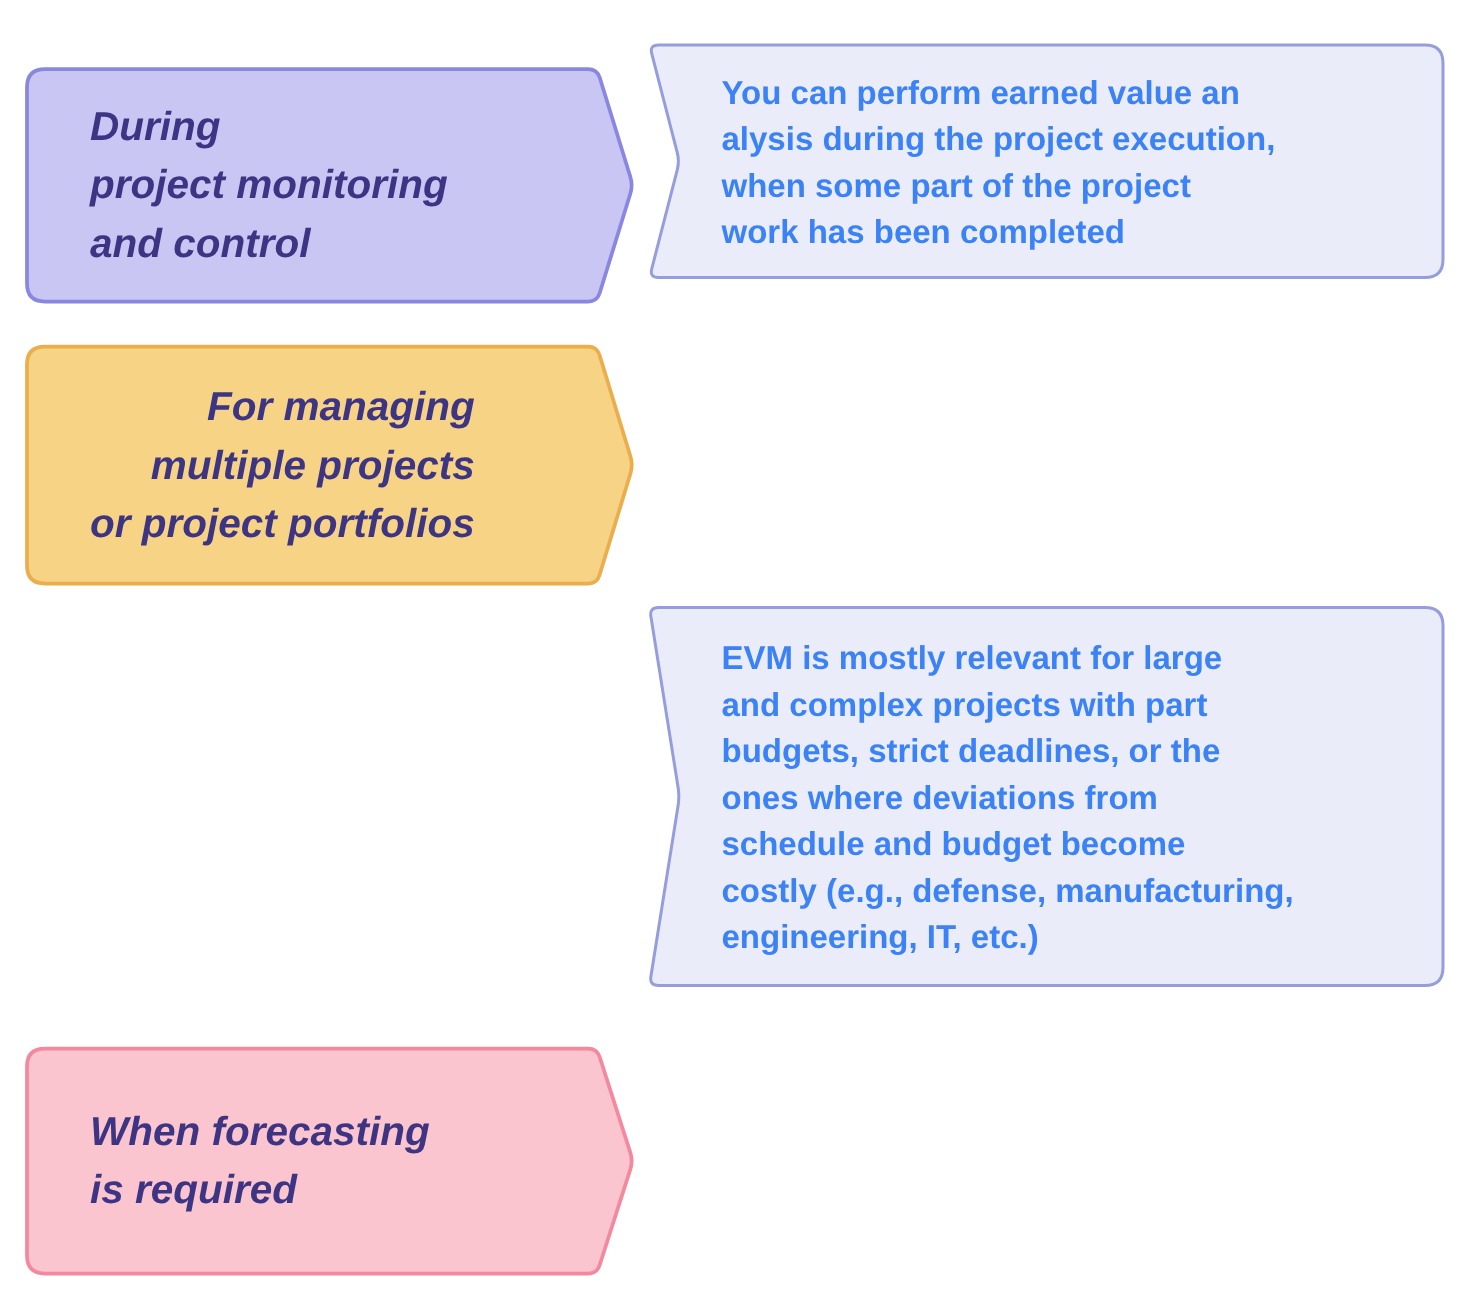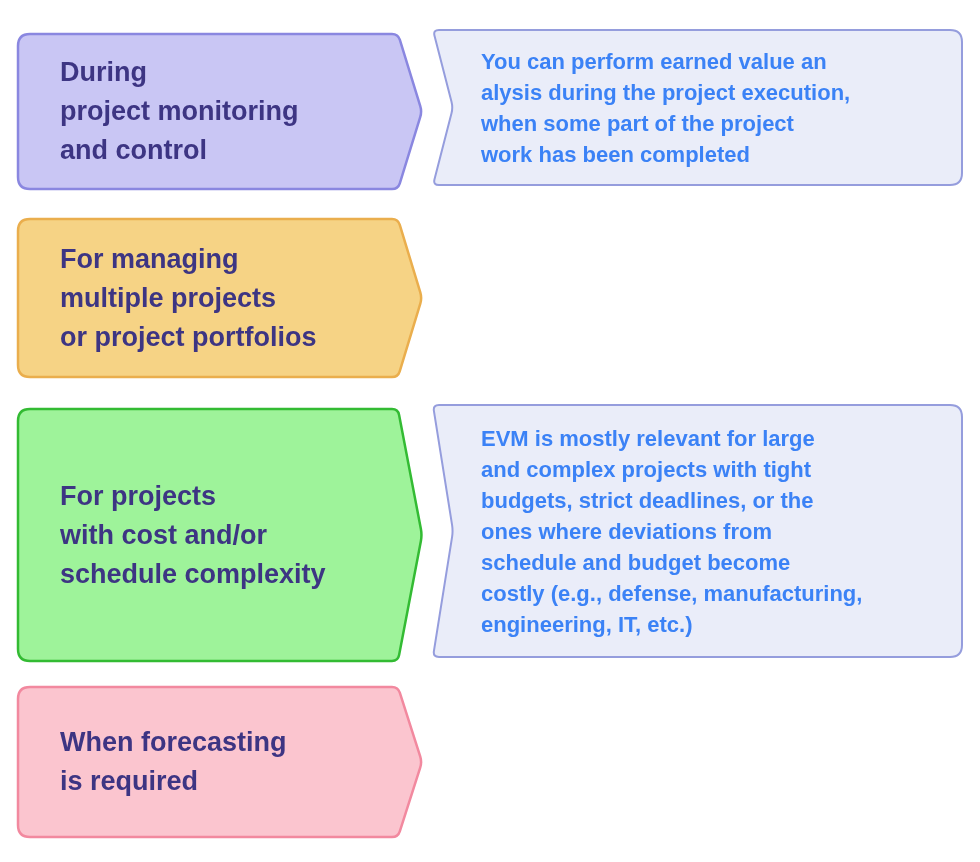--- a/index.html
+++ b/index.html
@@ -6,25 +6,25 @@
   body {
     width: 980px;
     height: 862px;
     position: relative;
     background: #ffffff;
     font-family: "Liberation Sans", sans-serif;
     overflow: hidden;
   }
   .row { position: absolute; left: 0; width: 980px; }
   .row-1 { top: 30px;  height: 155px; }
-  .row-2 { top: 215px; height: 158px; }
+  .row-2 { top: 215px; height: 158px; text-align: right; }
   .row-3 { top: 405px; height: 252px; }
   .row-4 { top: 683px; height: 150px; }
 
-  .label-wrap  { position: absolute; left: 18px;  top: 4px; width: 404px; height: 100%; }
+  .label-wrap  { position: absolute; left: 18px;  top: 16px; width: 404px; height: 100%; font-style: italic; }
   .detail-wrap { position: absolute; left: 433px; top: 0; width: 529px; height: 100%; }
 
   .shape-svg { position: absolute; left: 0; top: 0; overflow: visible; display: block; }
 
   .label-text {
     position: absolute; inset: 0;
     display: flex; align-items: center;
     padding-left: 42px; padding-right: 40px;
     box-sizing: border-box;
     font-size: 27px; font-weight: bold;
@@ -71,34 +71,26 @@
     <svg class="shape-svg" width="404" height="158" viewBox="0 0 404 158">
       <path stroke-width="2.5" stroke-linejoin="round" d="M 12,0 L 374,0 Q 380,0 381.7,5.7 L 402.3,73.3 Q 404,79 402.3,84.7 L 381.7,152.3 Q 380,158 374,158 L 12,158 Q 0,158 0,146 L 0,12 Q 0,0 12,0 Z" fill="#f6d385" stroke="#eaae4d"></path>
     </svg>
     <div class="label-text">For managing
 multiple projects
 or project portfolios</div>
   </div>
 </div>
 
 <div class="row row-3">
-  <div class="label-wrap">
-    <svg class="shape-svg" width="404" height="252" viewBox="0 0 404 252">
-      <path stroke-width="2.5" stroke-linejoin="round" d="M 12,0 L 374,0 Q 380,0 381.1,5.9 L 402.9,120.1 Q 404,126 402.9,131.9 L 381.1,246.1 Q 380,252 374,252 L 12,252 Q 0,252 0,240 L 0,12 Q 0,0 12,0 Z" fill="#9ef39a" stroke="#33bb33"></path>
-    </svg>
-    <div class="label-text">For projects
-with cost and/or
-schedule complexity</div>
-  </div>
   <div class="detail-wrap">
     <svg class="shape-svg" width="529" height="252" viewBox="0 0 529 252">
       <path stroke-width="2" stroke-linejoin="round" d="M 6,0 L 517,0 Q 529,0 529,12 L 529,240 Q 529,252 517,252 L 6,252 Q 0,252 0.9,246.1 L 19.1,131.9 Q 20,126 19.1,120.1 L 0.9,5.9 Q 0,0 6,0 Z" fill="#eaedf9" stroke="#959ddd"></path>
     </svg>
     <div class="detail-text">EVM is mostly relevant for large
-and complex projects with tight
+and complex projects with part
 budgets, strict deadlines, or the
 ones where deviations from
 schedule and budget become
 costly (e.g., defense, manufacturing,
 engineering, IT, etc.)</div>
   </div>
 </div>
 
 <div class="row row-4">
   <div class="label-wrap">

